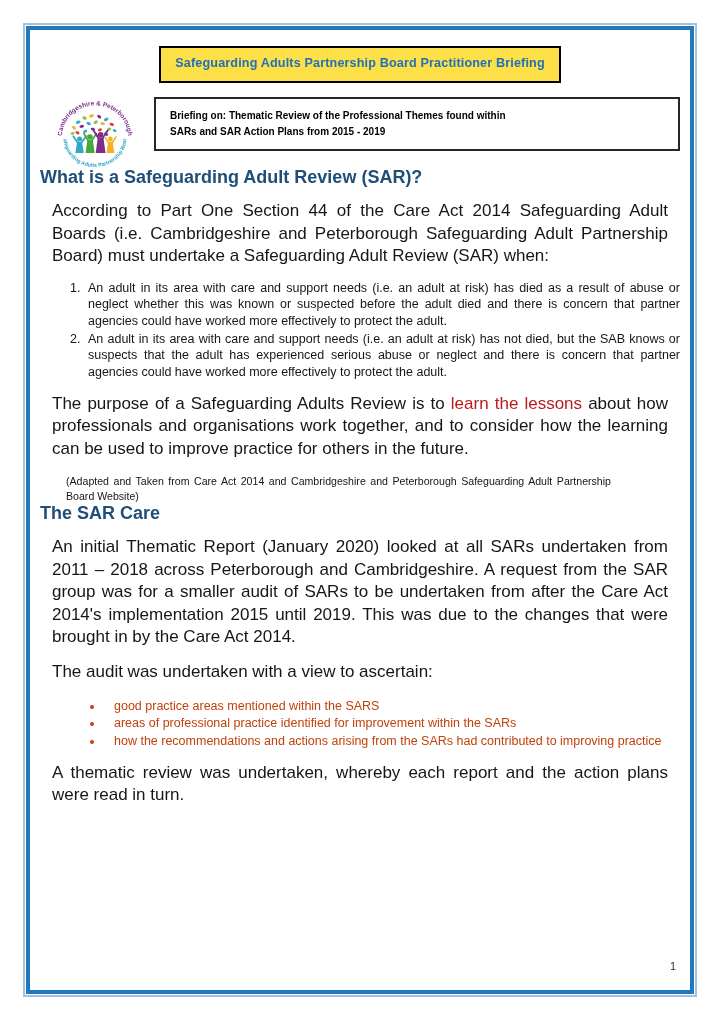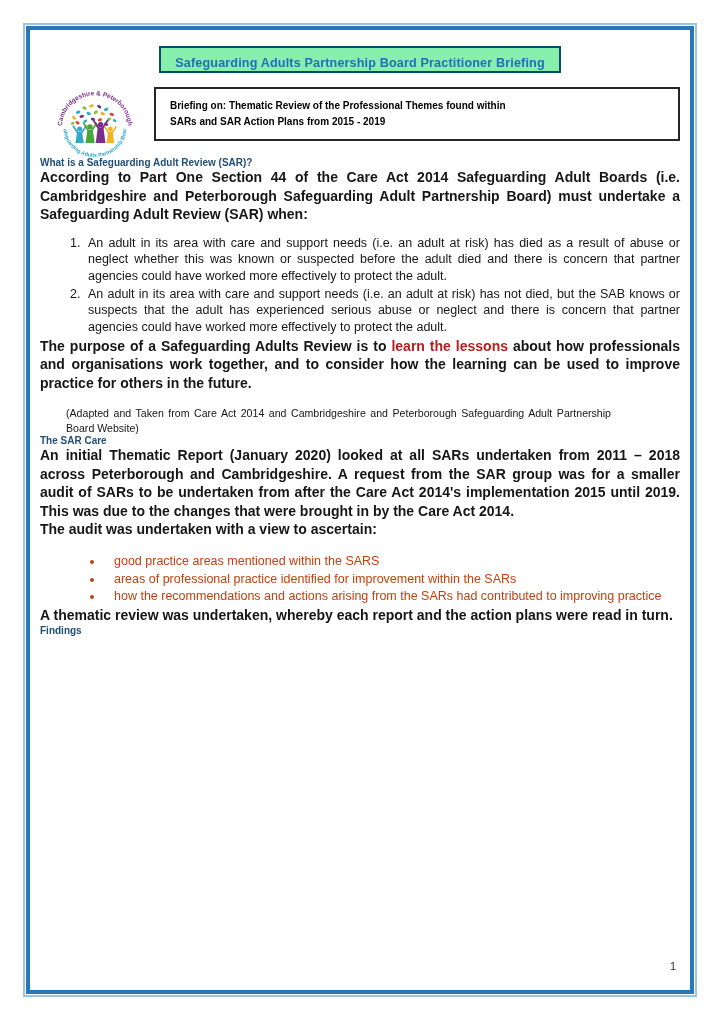--- a/index.html
+++ b/index.html
@@ -45,23 +45,23 @@
     box-sizing: border-box;
   }
 
   
   .banner-row {
     display: flex;
     justify-content: center;
     padding-top: 10px;
   }
   .banner-box {
-    border: 2px solid #0c4a6e;
-    padding: 5px 14px 0 14px;
-    background: #86efac;
+    border: 2px solid #000000;
+    padding: 5px 14px 10px 14px;
+    background: #fde047;
   }
   .banner-text {
     color: #2170b8;
     font-weight: bold;
     font-size: 12.6px;
     letter-spacing: 0.15px;
     white-space: nowrap;
   }
 
   
@@ -96,37 +96,36 @@
   .brief-text {
     font-weight: bold;
     font-size: 10px;
     line-height: 1.55;
     color: #000000;
   }
 
   
   h2.sec {
     color: #1f4e79;
-    font-size: 10px;
+    font-size: 18px;
     font-weight: bold;
     margin: 0;
     padding: 0;
   }
   .h-sar      { margin-top: 24px; }
   .h-audit    { margin-top: 22px; }
   .h-findings { margin-top: 22px; }
 
   
   p.body {
-    font-size: 14px;
+    font-size: 17px;
     line-height: 1.33;
     text-align: justify;
-    margin: 0;
+    margin: 12px;
     color: #161616;
-    font-weight: bold;
   }
   .p-intro    { margin-top: 12px; }
   .p-purpose  { margin-top: 15px; }
   .p-audit1   { margin-top: 13px; }
   .p-audit2   { margin-top: 15px; }
   .p-thematic { margin-top: 15px; }
   .p-findings { margin-top: 15px; }
 
   a.link {
     color: #b91c1c;
@@ -288,18 +287,17 @@
   <p class="body p-audit2">The audit was undertaken with a view to ascertain:</p>
 
   <ul class="bullets">
     <li>good practice areas mentioned within the SARS</li>
     <li>areas of professional practice identified for improvement within the SARs</li>
     <li>how the recommendations and actions arising from the SARs had contributed to improving practice</li>
   </ul>
 
   <p class="body p-thematic">A thematic review was undertaken, whereby each report and the action plans were read in turn.</p>
 
-  <h2 class="sec h-findings">Findings</h2>
 
 
 </div>
 
 <div class="page-num">1</div>
 
 </body></html>

